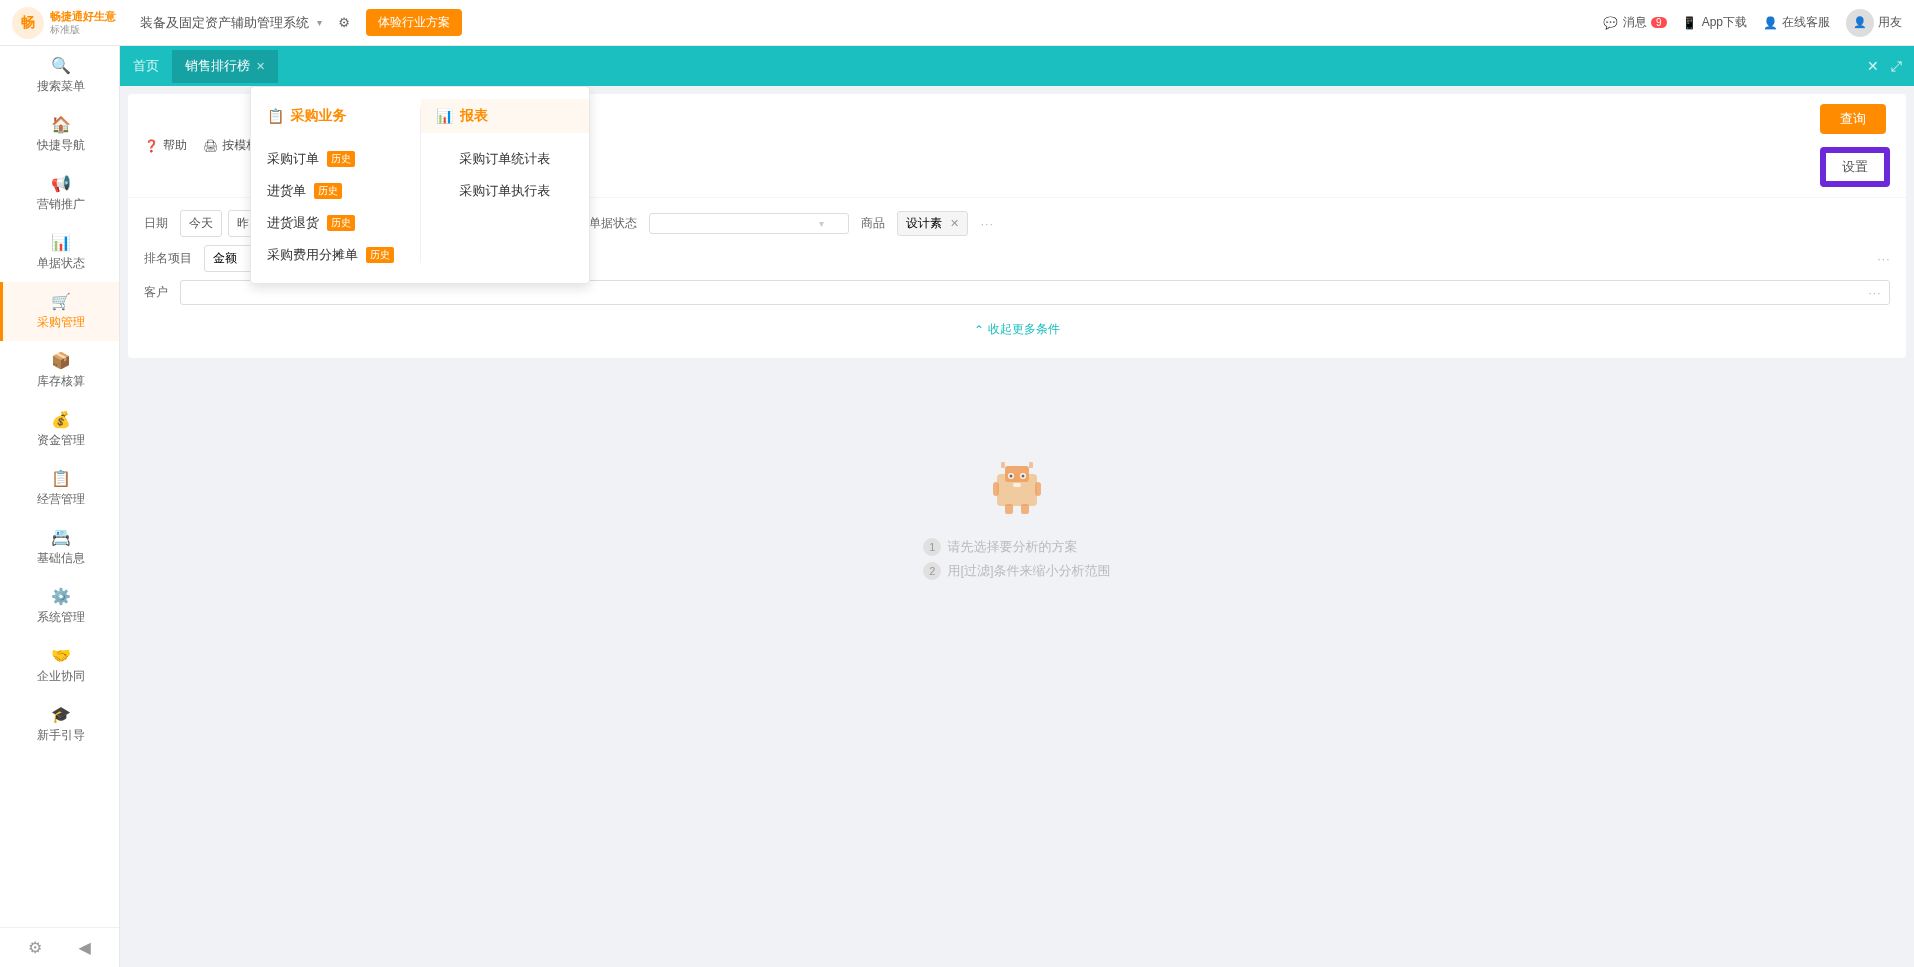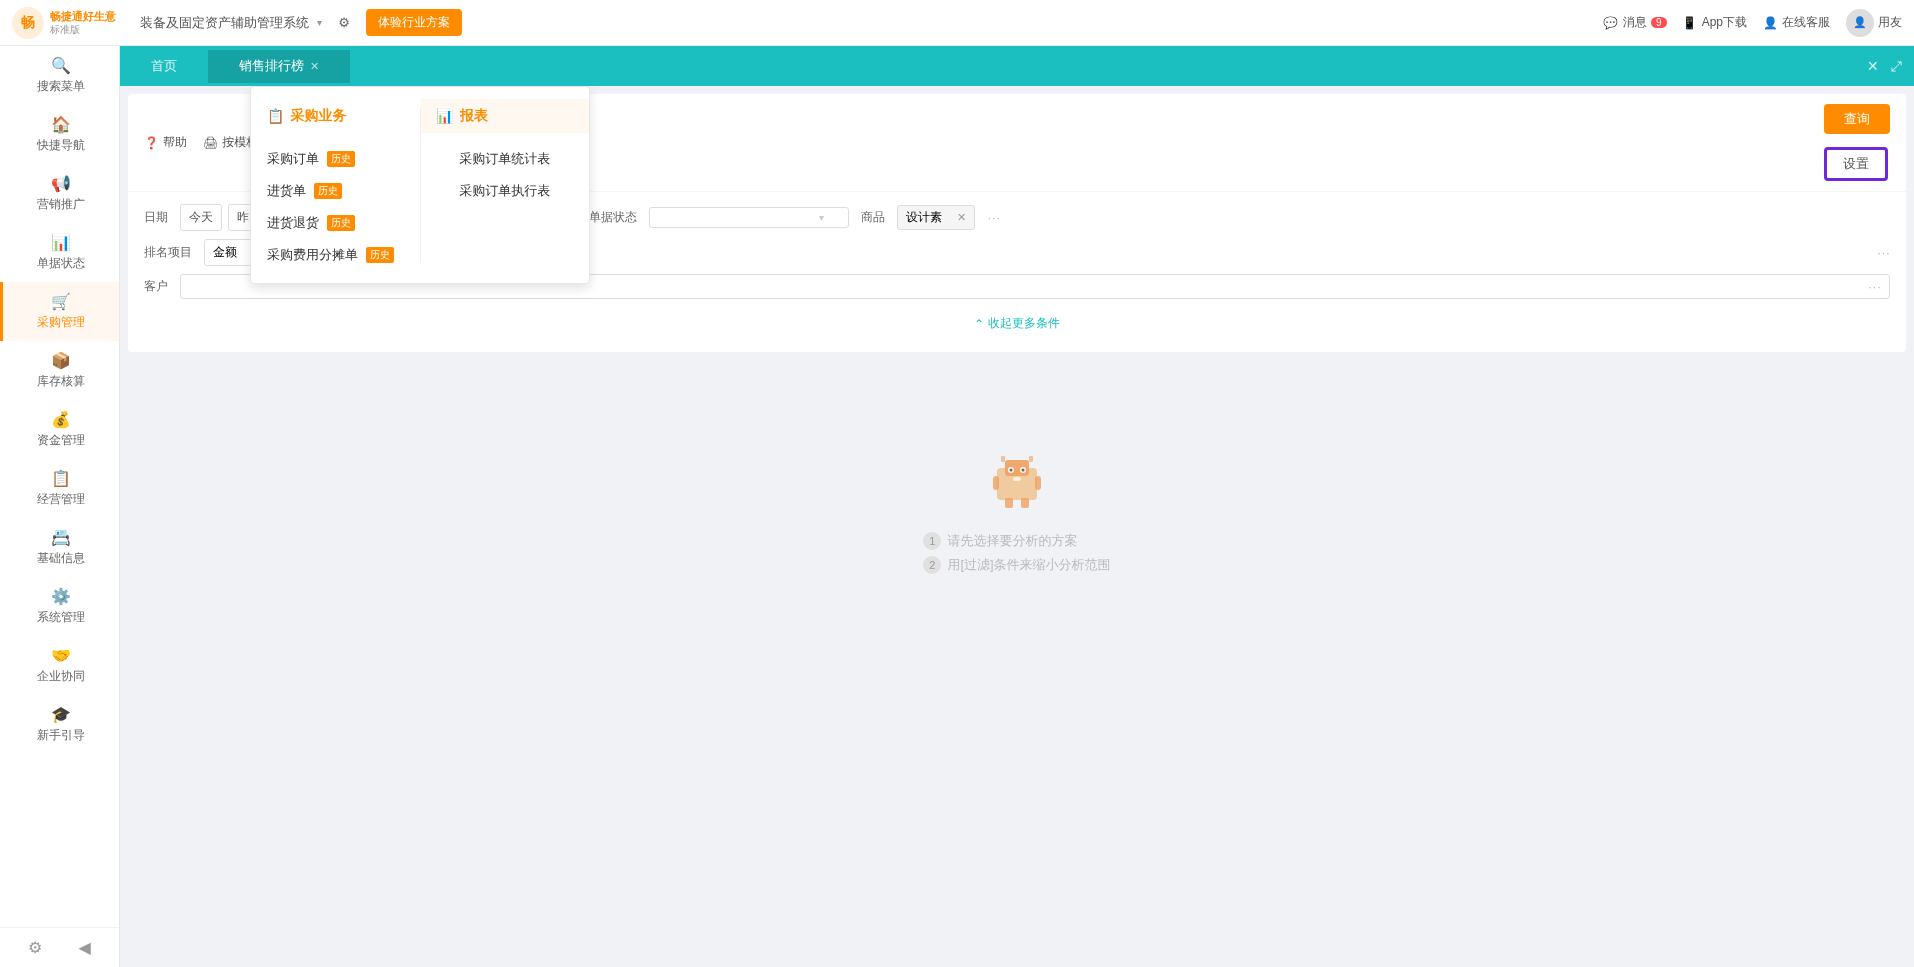--- a/index.html
+++ b/index.html
@@ -27,42 +27,42 @@
     .top-right-item { display: flex; align-items: center; gap: 4px; color: #555; cursor: pointer; font-size: 12px; }
     .badge { background: #ff4d4f; color: #fff; border-radius: 10px; padding: 0 5px; font-size: 10px; min-width: 16px; text-align: center; }
     .avatar { width: 28px; height: 28px; border-radius: 50%; background: #ddd; display: flex; align-items: center; justify-content: center; font-size: 11px; color: #666; }
     .sidebar-item { display: flex; flex-direction: column; align-items: center; padding: 10px 6px; cursor: pointer; color: #666; font-size: 12px; gap: 3px; border-left: 3px solid transparent; }
     .sidebar-item.active { background: #fff7f0; color: #ff8c00; border-left: 3px solid #ff8c00; }
     .sidebar-item-icon { font-size: 16px; }
     .sidebar-bottom { margin-top: auto; display: flex; justify-content: space-around; padding: 10px; border-top: 1px solid #f0f0f0; }
     .sidebar-bottom-btn { cursor: pointer; color: #999; font-size: 16px; }
 
     
-    .tab-item { height: 33px; padding: 0 31px; display: flex; align-items: center; gap: 6px; cursor: pointer; color: rgba(255,255,255,0.85); font-size: 13px; }
+    .tab-item { height: 33px; padding: 0 13px; display: flex; align-items: center; gap: 6px; cursor: pointer; color: rgba(255,255,255,0.85); font-size: 13px; }
     .tab-item.home { background: transparent; }
     .tab-item.active { background: rgba(0,0,0,0.15); color: #fff; }
     .tab-close { color: rgba(255,255,255,0.7); font-size: 11px; cursor: pointer; }
     .tab-end-btns { margin-left: auto; display: flex; align-items: center; gap: 4px; padding-right: 8px; }
     .tab-end-btn { color: rgba(255,255,255,0.85); cursor: pointer; font-size: 14px; padding: 4px; }
 
     
     .content-panel { background: #fff; margin: 8px; border-radius: 4px; padding: 0; }
     .filter-bar { padding: 12px 16px; display: flex; flex-direction: column; gap: 8px; }
     .filter-row { display: flex; align-items: center; gap: 12px; }
     .filter-label { color: #666; font-size: 12px; white-space: nowrap; }
     .filter-date-group { display: flex; align-items: center; gap: 6px; }
     .date-btn { padding: 4px 8px; border: 1px solid #ddd; background: #fff; border-radius: 3px; cursor: pointer; font-size: 12px; color: #555; }
     .date-btn.active { border-color: #1bbfbf; color: #1bbfbf; }
     .date-input { border: 1px solid #ddd; padding: 4px 8px; border-radius: 3px; font-size: 12px; width: 90px; }
     .filter-select { border: 1px solid #ddd; padding: 4px 24px 4px 8px; border-radius: 3px; font-size: 12px; min-width: 160px; background: #fff; cursor: pointer; display: flex; align-items: center; justify-content: space-between; }
-    .filter-tag { display: flex; align-items: center; gap: 15px; background: #f5f5f5; border: 1px solid #ddd; border-radius: 3px; padding: 3px 8px; font-size: 12px; }
+    .filter-tag { display: flex; align-items: center; gap: 8px; background: #f5f5f5; border: 1px solid #ddd; border-radius: 3px; padding: 3px 8px; font-size: 12px; }
     .filter-tag-close { cursor: pointer; color: #999; font-size: 11px; }
     .toolbar-btn { display: flex; align-items: center; gap: 4px; color: #555; cursor: pointer; font-size: 12px; }
     .query-btn { background: #ff8c00; color: #fff; border: none; padding: 6px 20px; border-radius: 4px; cursor: pointer; font-size: 13px; }
-    .set-btn { background: #fff; color: #555; border: 3px solid #6d28d9; padding: 5px 16px; border-radius: 4px; cursor: pointer; font-size: 13px; display: block; }
+    .set-btn { background: #fff; color: #555; border: 6px solid #6d28d9; padding: 5px 16px; border-radius: 4px; cursor: pointer; font-size: 13px; display: block; }
     .dotdot { color: #bbb; cursor: pointer; }
     .collapse-row { display: flex; justify-content: center; padding: 8px; }
     .collapse-btn { color: #1bbfbf; cursor: pointer; font-size: 12px; display: flex; align-items: center; gap: 4px; }
 
     
     .empty-state { display: flex; flex-direction: column; align-items: center; justify-content: center; padding: 80px 0; gap: 12px; }
     .empty-img { width: 80px; height: 80px; position: relative; }
     .empty-hints { display: flex; flex-direction: column; gap: 6px; color: #bbb; font-size: 13px; }
     .empty-hint-item { display: flex; align-items: center; gap: 6px; }
     .hint-num { width: 18px; height: 18px; border-radius: 50%; background: #e0e0e0; color: #999; font-size: 11px; display: flex; align-items: center; justify-content: center; }

